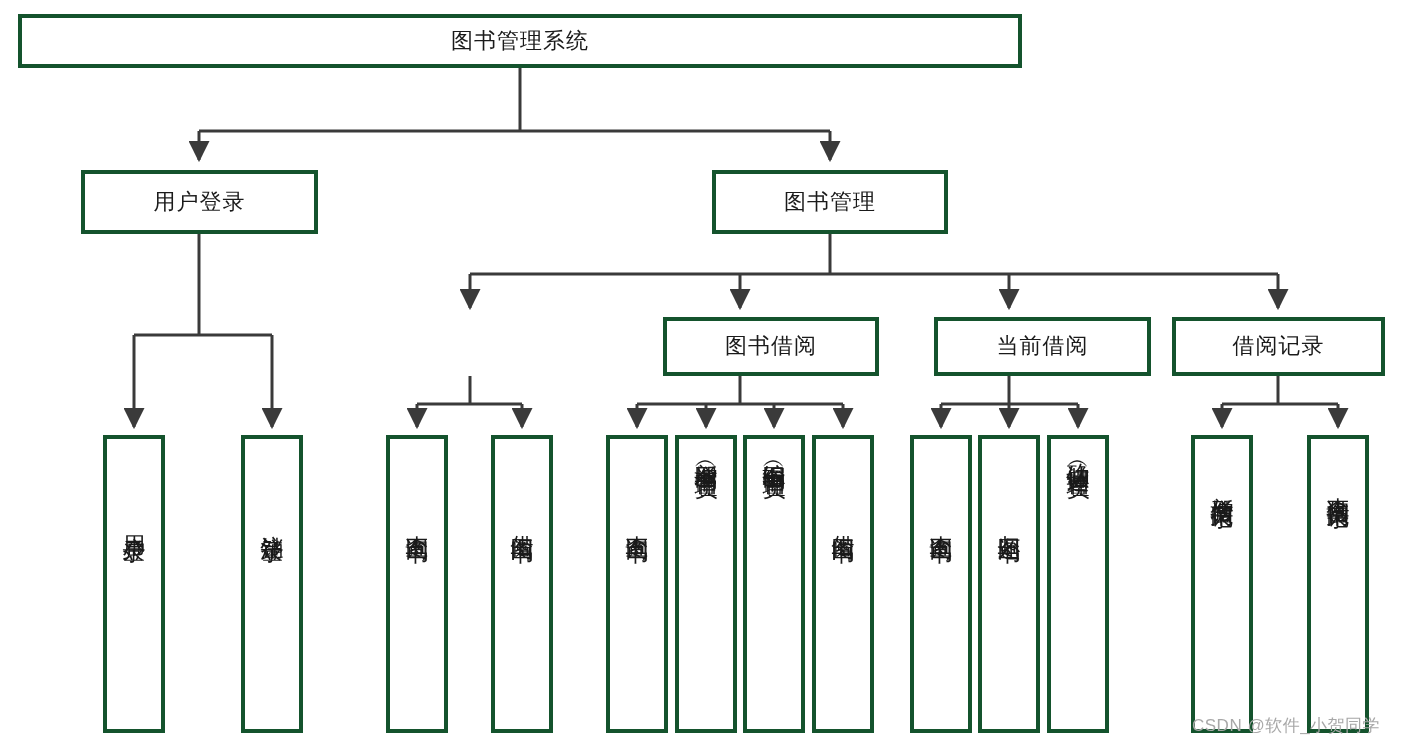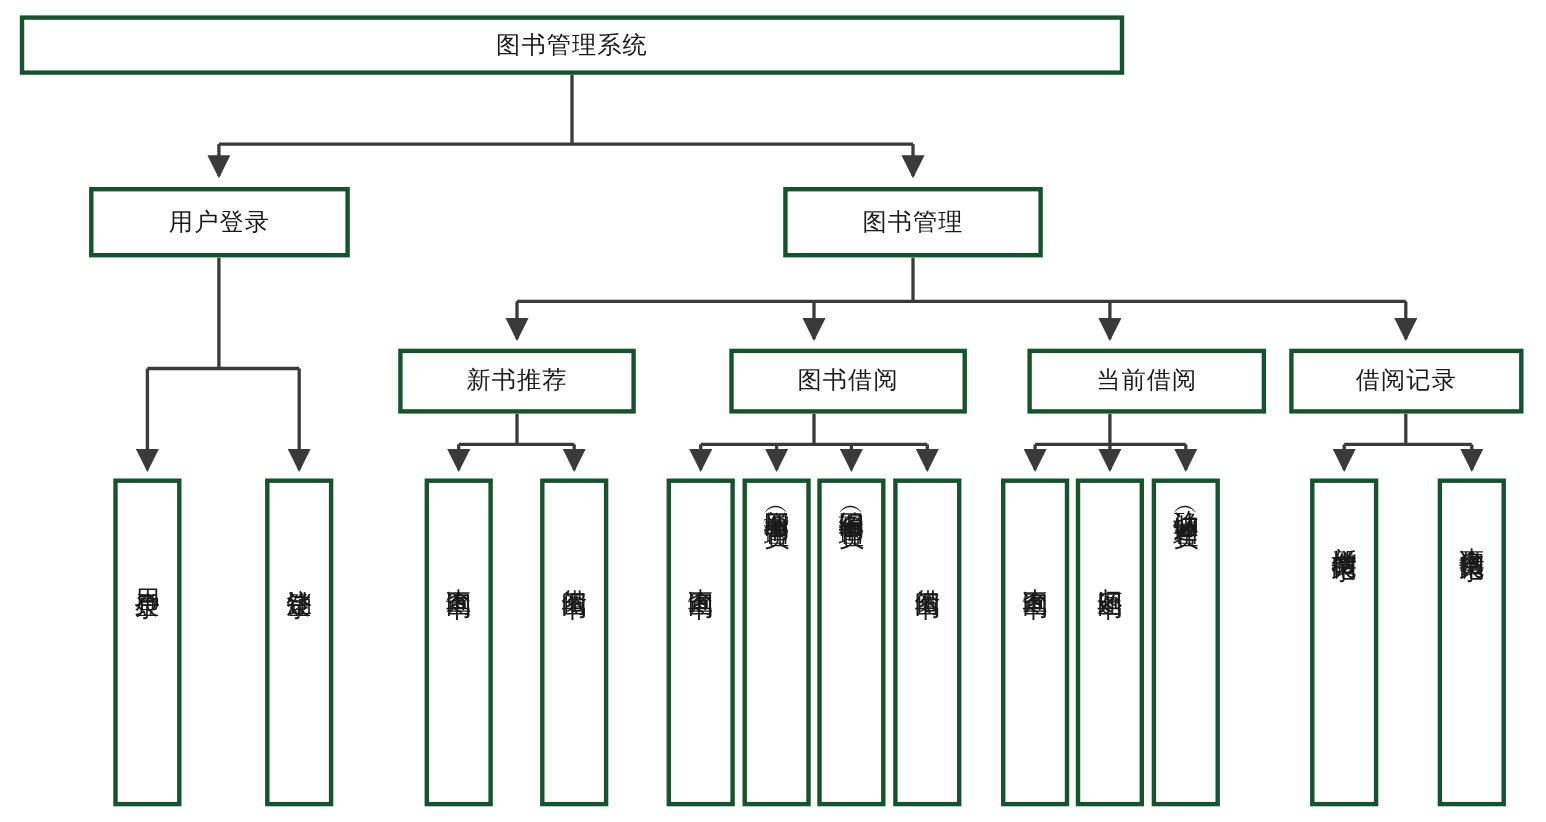--- a/index.html
+++ b/index.html
@@ -130,23 +130,20 @@
   </div>
 
   <div class="node horiz" style="left:81px; top:170px; width:237px; height:64px;">
     <span class="node-label">用户登录</span>
   </div>
 
   <div class="node horiz" style="left:712px; top:170px; width:236px; height:64px;">
     <span class="node-label">图书管理</span>
   </div>
 
-  <div class="node horiz" style="left:362px; top:317px; width:216px; height:59px;">
-    <span class="node-label">新书推荐</span>
-  </div>
 
   <div class="node horiz" style="left:632px; top:317px; width:216px; height:59px;margin-left:31px;">
     <span class="node-label">图书借阅</span>
   </div>
 
   <div class="node horiz" style="left:934px; top:317px; width:217px; height:59px;">
     <span class="node-label">当前借阅</span>
   </div>
 
   <div class="node horiz" style="left:1172px; top:317px; width:213px; height:59px;justify-content:center;">
@@ -198,14 +195,15 @@
   </div>
 
   <div class="node vert mid" style="left:1191px; top:435px; width:62px; height:298px;">
     <span class="node-label">新增借阅记录</span>
   </div>
 
   <div class="node vert mid" style="left:1307px; top:435px; width:62px; height:298px;">
     <span class="node-label">查询借阅记录</span>
   </div>
 
+  <div class="watermark">CSDN @软件_小贺同学</div>
 
 </div>
 
 </body></html>

